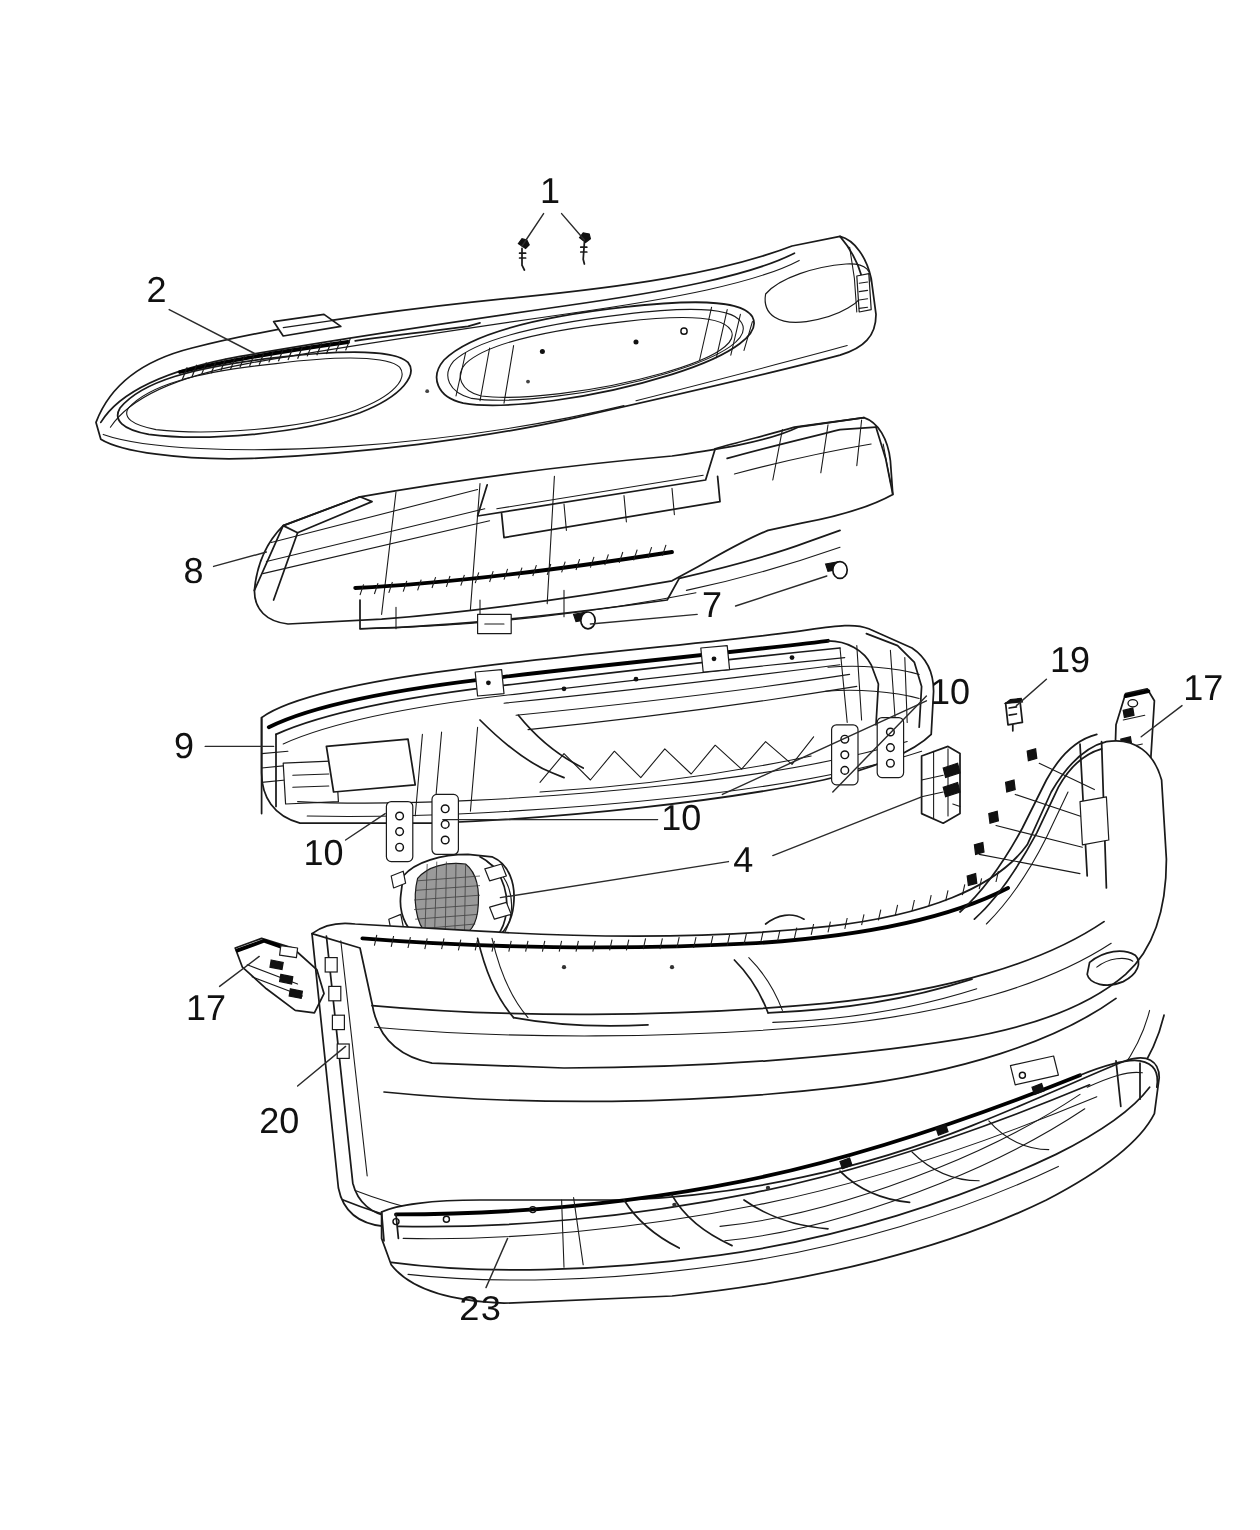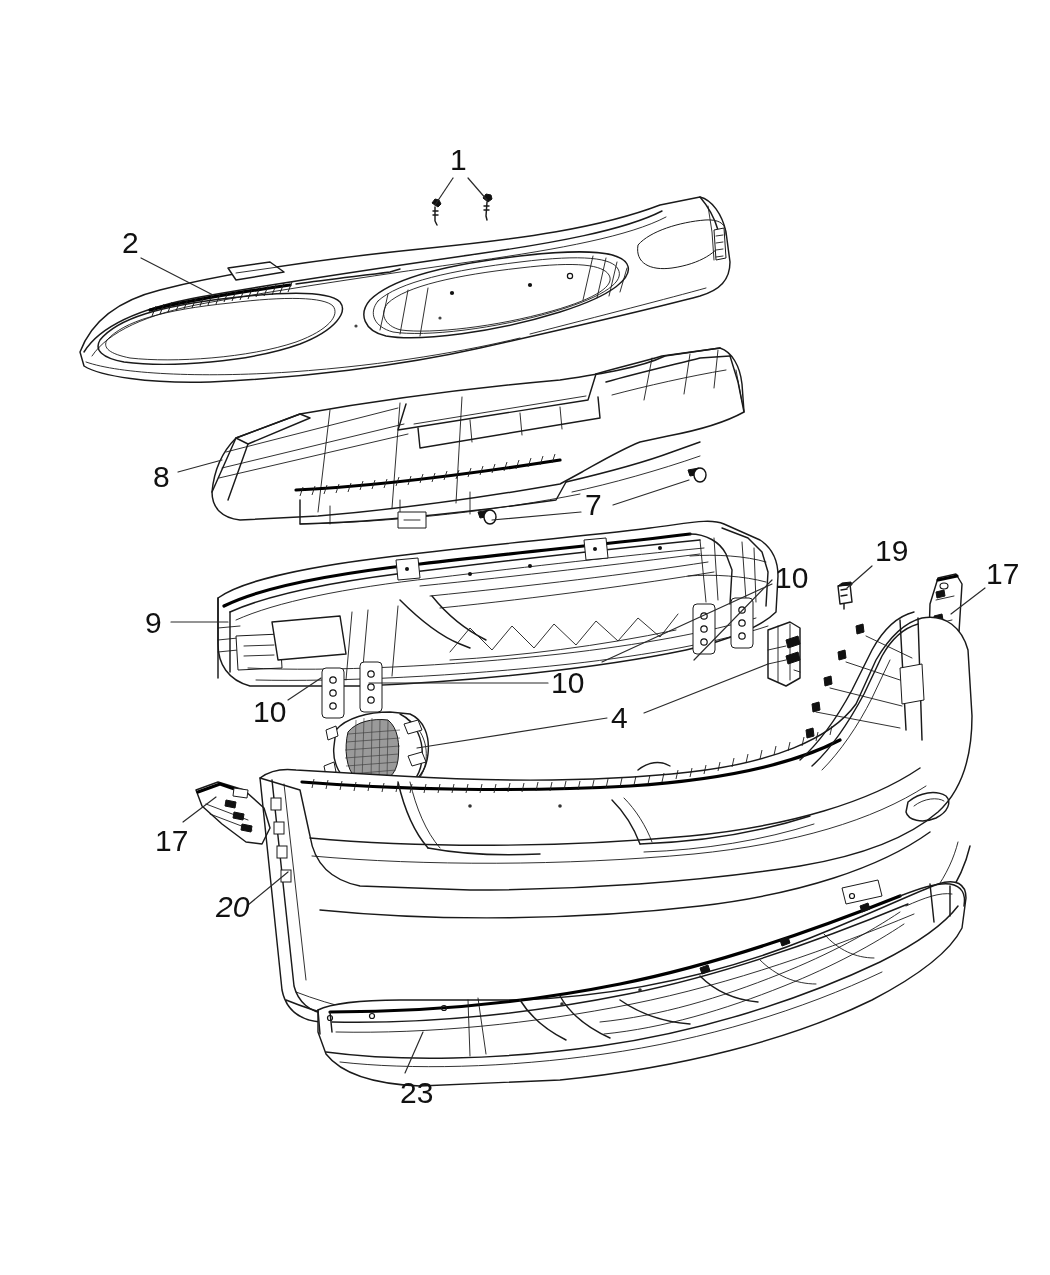--- a/index.html
+++ b/index.html
@@ -545,17 +545,17 @@
       <div class="callout-label" style="left: 585px; top: 490px;">7</div>
       <div class="callout-label" style="left: 153px; top: 462px;">8</div>
       <div class="callout-label" style="left: 145px; top: 608px;">9</div>
       <div class="callout-label" style="left: 253px; top: 697px;">10</div>
       <div class="callout-label" style="left: 551px; top: 668px;">10</div>
       <div class="callout-label" style="left: 775px; top: 563px;">10</div>
       <div class="callout-label" style="left: 611px; top: 703px;">4</div>
       <div class="callout-label" style="left: 155px; top: 826px;">17</div>
       <div class="callout-label" style="left: 986px; top: 559px;">17</div>
       <div class="callout-label" style="left: 875px; top: 536px;">19</div>
-      <div class="callout-label" style="left: 216px; top: 892px; font-style: italic;">20</div>
-      <div class="callout-label" style="left: 400px; top: 1078px;">23</div>
+      <div class="callout-label" style="left: 216px; top: 920px;">20</div>
+      <div class="callout-label" style="left: 382px; top: 1078px; font-family: Liberation Mono, monospace;">23</div>
     </div>
 
 </div>
 
 </body></html>

